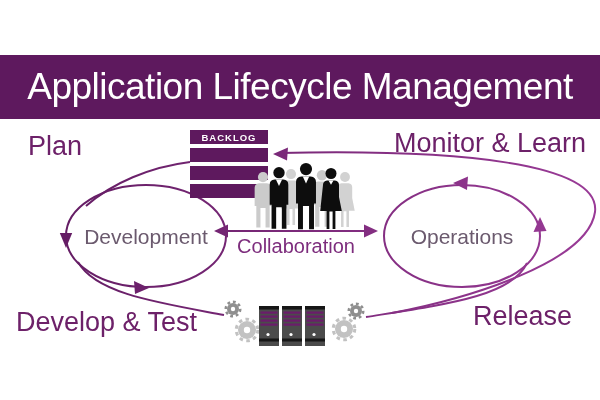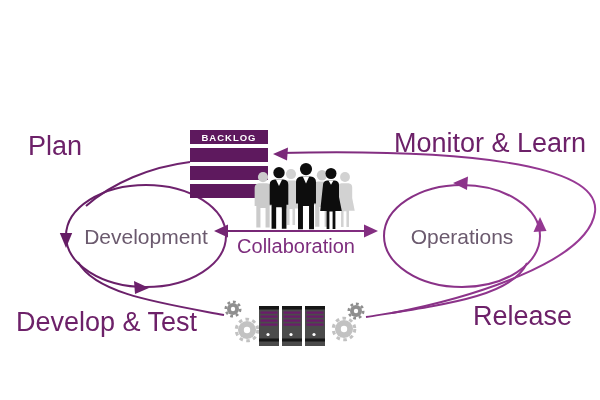--- a/index.html
+++ b/index.html
@@ -14,20 +14,23 @@
   .collab-label{font-size:20px;font-weight:300;fill:#7d2d7d;}
   .backlog-label{font-size:9.5px;font-weight:bold;fill:#ffffff;letter-spacing:1px;}
   .curve{fill:none;stroke:url(#curveGrad);stroke-width:2;}
   .ah{fill:url(#curveGrad);stroke:none;}
 </style>
 </head>
 <body>
 
 <div class="stage">
 
+  <div class="banner">
+    <h1>Application Lifecycle Management</h1>
+  </div>
 
   <svg width="600" height="400" viewBox="0 0 600 400">
     <defs>
       <linearGradient id="curveGrad" gradientUnits="userSpaceOnUse" x1="0" y1="0" x2="600" y2="0">
         <stop offset="0" stop-color="#5e195e"></stop>
         <stop offset="1" stop-color="#9a3b97"></stop>
       </linearGradient>
       <g id="p-man">
         <circle cx="0" cy="5.8" r="5.8" fill="currentColor"></circle>
         <path fill="currentColor" d="M -9.5 18 Q -9.5 13.5 -4.5 12.8 L 4.5 12.8 Q 9.5 13.5 9.5 18

